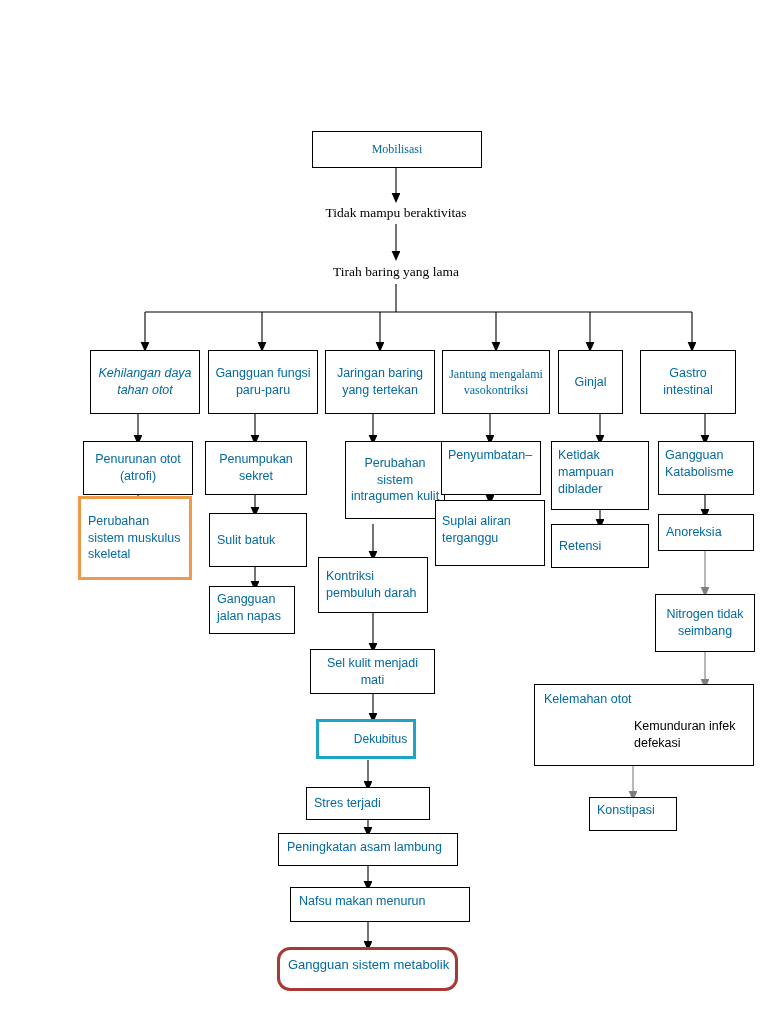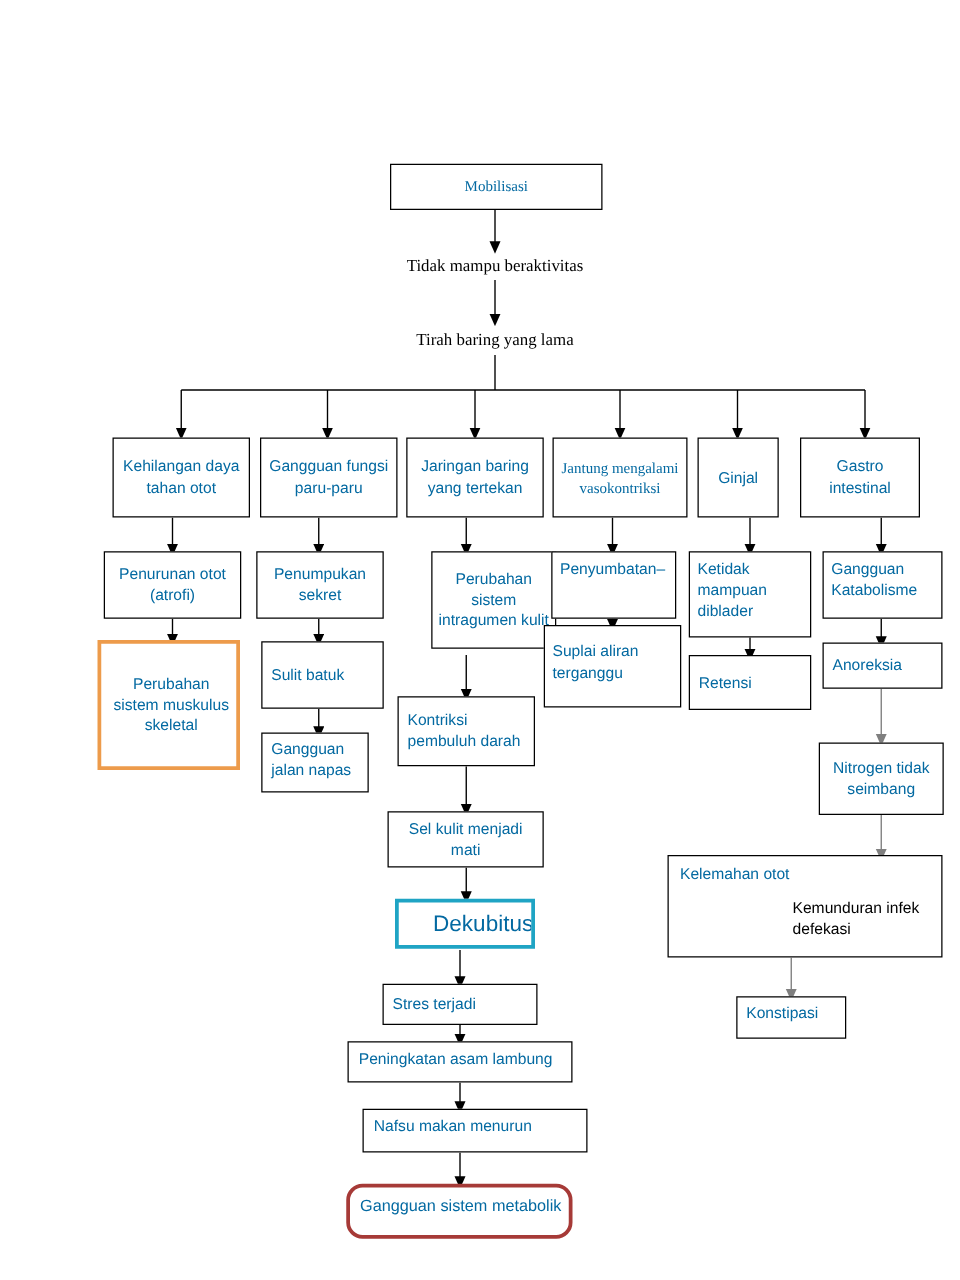--- a/index.html
+++ b/index.html
@@ -148,21 +148,21 @@
   </div>
 
   <div class="plain" style="left:296px; top:205px; width:200px;">
     <span>Tidak mampu beraktivitas</span>
   </div>
 
   <div class="plain" style="left:296px; top:264px; width:200px;">
     <span>Tirah baring yang lama</span>
   </div>
 
-  <div class="node" style="left:90px; top:350px; width:110px; height:64px;">
+  <div class="node" style="left:90px; top:350px; width:110px; height:64px;font-style:italic;">
     <span>Kehilangan daya tahan otot</span>
   </div>
   <div class="node" style="left:208px; top:350px; width:110px; height:64px;">
     <span>Gangguan fungsi paru-paru</span>
   </div>
   <div class="node" style="left:325px; top:350px; width:110px; height:64px;">
     <span>Jaringan baring yang tertekan</span>
   </div>
   <div class="node serif" style="left:442px; top:350px; width:108px; height:64px;">
     <span>Jantung mengalami vasokontriksi</span>
@@ -186,21 +186,21 @@
   <div class="node left top" style="left:441px; top:441px; width:100px; height:54px; padding-left:6px; padding-top:5px;">
     <span>Penyumbatan–</span>
   </div>
   <div class="node left top" style="left:551px; top:441px; width:98px; height:69px; padding-left:6px; padding-top:5px;">
     <span>Ketidak mampuan diblader</span>
   </div>
   <div class="node left top" style="left:658px; top:441px; width:96px; height:54px; padding-left:6px; padding-top:5px;">
     <span>Gangguan Katabolisme</span>
   </div>
 
-  <div class="node left accent-orange" style="left:78px; top:512px; width:114px; height:104px; padding-left:7px;text-align:center;">
+  <div class="node left accent-orange" style="left:78px; top:496px; width:114px; height:84px; padding-left:7px;">
     <span>Perubahan sistem muskulus skeletal</span>
   </div>
   <div class="node left" style="left:209px; top:513px; width:98px; height:54px; padding-left:7px;">
     <span>Sulit batuk</span>
   </div>
   <div class="node left top" style="left:435px; top:500px; width:110px; height:66px; padding-left:6px; padding-top:12px;">
     <span>Suplai aliran terganggu</span>
   </div>
   <div class="node left" style="left:551px; top:524px; width:98px; height:44px; padding-left:7px;">
     <span>Retensi</span>
@@ -216,21 +216,21 @@
     <span>Gangguan jalan napas</span>
   </div>
   <div class="node" style="left:655px; top:594px; width:100px; height:58px;">
     <span>Nitrogen tidak seimbang</span>
   </div>
 
   <div class="node" style="left:310px; top:649px; width:125px; height:45px;">
     <span>Sel kulit menjadi mati</span>
   </div>
 
-  <div class="node accent-blue" style="left:316px; top:719px; width:112px; height:40px; font-size:18px;padding-left:32px;">
+  <div class="node accent-blue" style="left:316px; top:719px; width:100px; height:40px; font-size:12px;padding-left:32px;">
     <span>Dekubitus</span>
   </div>
 
   <div class="node left top" style="left:534px; top:684px; width:220px; height:82px; padding-left:9px; padding-top:6px;">
     <span>Kelemahan otot</span>
   </div>
   <div class="plain" style="left:634px; top:718px; width:110px; font-family:'Liberation Sans', sans-serif; font-size:12.5px; white-space:normal; line-height:1.35; text-align:left;">
     <span>Kemunduran infek defekasi</span>
   </div>
 

